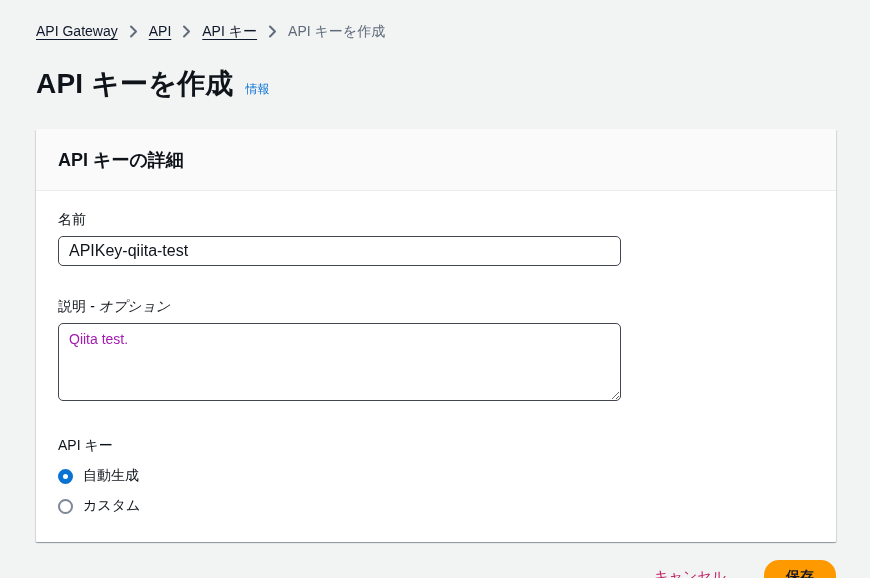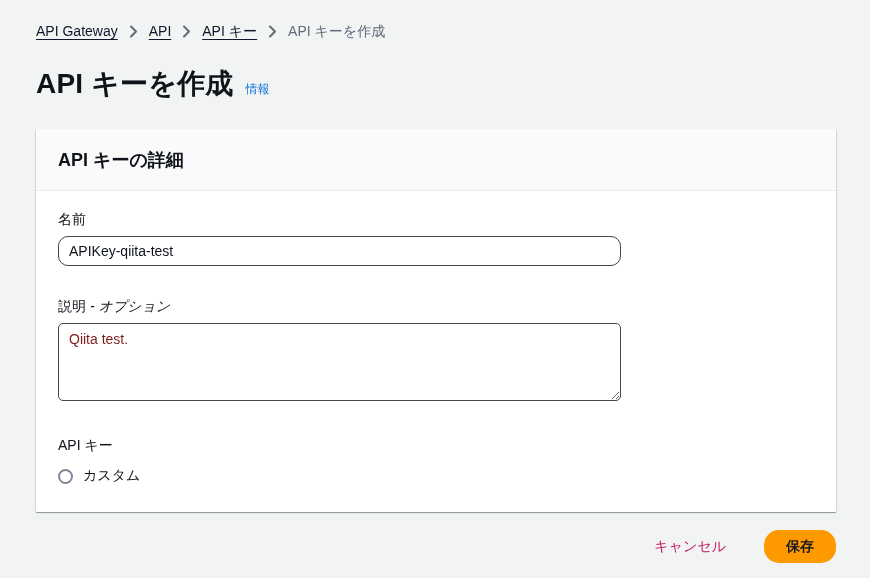--- a/index.html
+++ b/index.html
@@ -44,33 +44,33 @@
   .card-header h2 { font-size: 18px; font-weight: 700; color: #0f141a; }
   .card-body { padding: 20px 20px 27px 22px; }
 
   .field { margin-bottom: 32px; }
   .field:last-child { margin-bottom: 0; }
   .field > label { display: block; font-size: 14px; color: #0f141a; margin-bottom: 7px; }
   .field label em { font-style: italic; }
 
   .text-input {
     width: 563px; height: 30px;
-    border: 1.5px solid #424650; border-radius: 10px;
+    border: 1.5px solid #424650; border-radius: 5px;
     background: #ffffff;
     padding: 0 10px;
-    font-size: 14px; color: #0f141a;
+    font-size: 16px; color: #0f141a;
     font-family: "Liberation Sans", "DejaVu Sans", sans-serif;
     outline: none;
   }
   .text-area {
     width: 563px; height: 78px;
     border: 1.5px solid #424650; border-radius: 5px;
     background: #ffffff;
     padding: 6px 10px;
-    font-size: 14px; color: #7f1d1d; line-height: 19px;
+    font-size: 14px; color: #a21caf; line-height: 19px;
     font-family: "Liberation Sans", "DejaVu Sans", sans-serif;
     resize: both; outline: none;
   }
 
   
   .radio-group > label { margin-bottom: 4px; }
   .radio-row { display: flex; align-items: center; gap: 10px; margin-top: 12px; cursor: pointer; }
   .radio {
     width: 15px; height: 15px; border-radius: 50%;
     border: 2px solid #7d8998; background: #ffffff;
@@ -142,20 +142,24 @@
       </div>
 
       <div class="field">
         <label><span>説明</span> <em>- オプション</em></label>
         <textarea class="text-area" style="">Qiita test.</textarea>
       </div>
 
       <div class="field radio-group">
         <label>API キー</label>
         <div class="radio-row">
+          <span class="radio checked"></span>
+          <span class="radio-label">自動生成</span>
+        </div>
+        <div class="radio-row">
           <span class="radio"></span>
           <span class="radio-label">カスタム</span>
         </div>
       </div>
 
     </div>
   </section>
 
   <div class="actions">
     <button class="btn-link">キャンセル</button>

